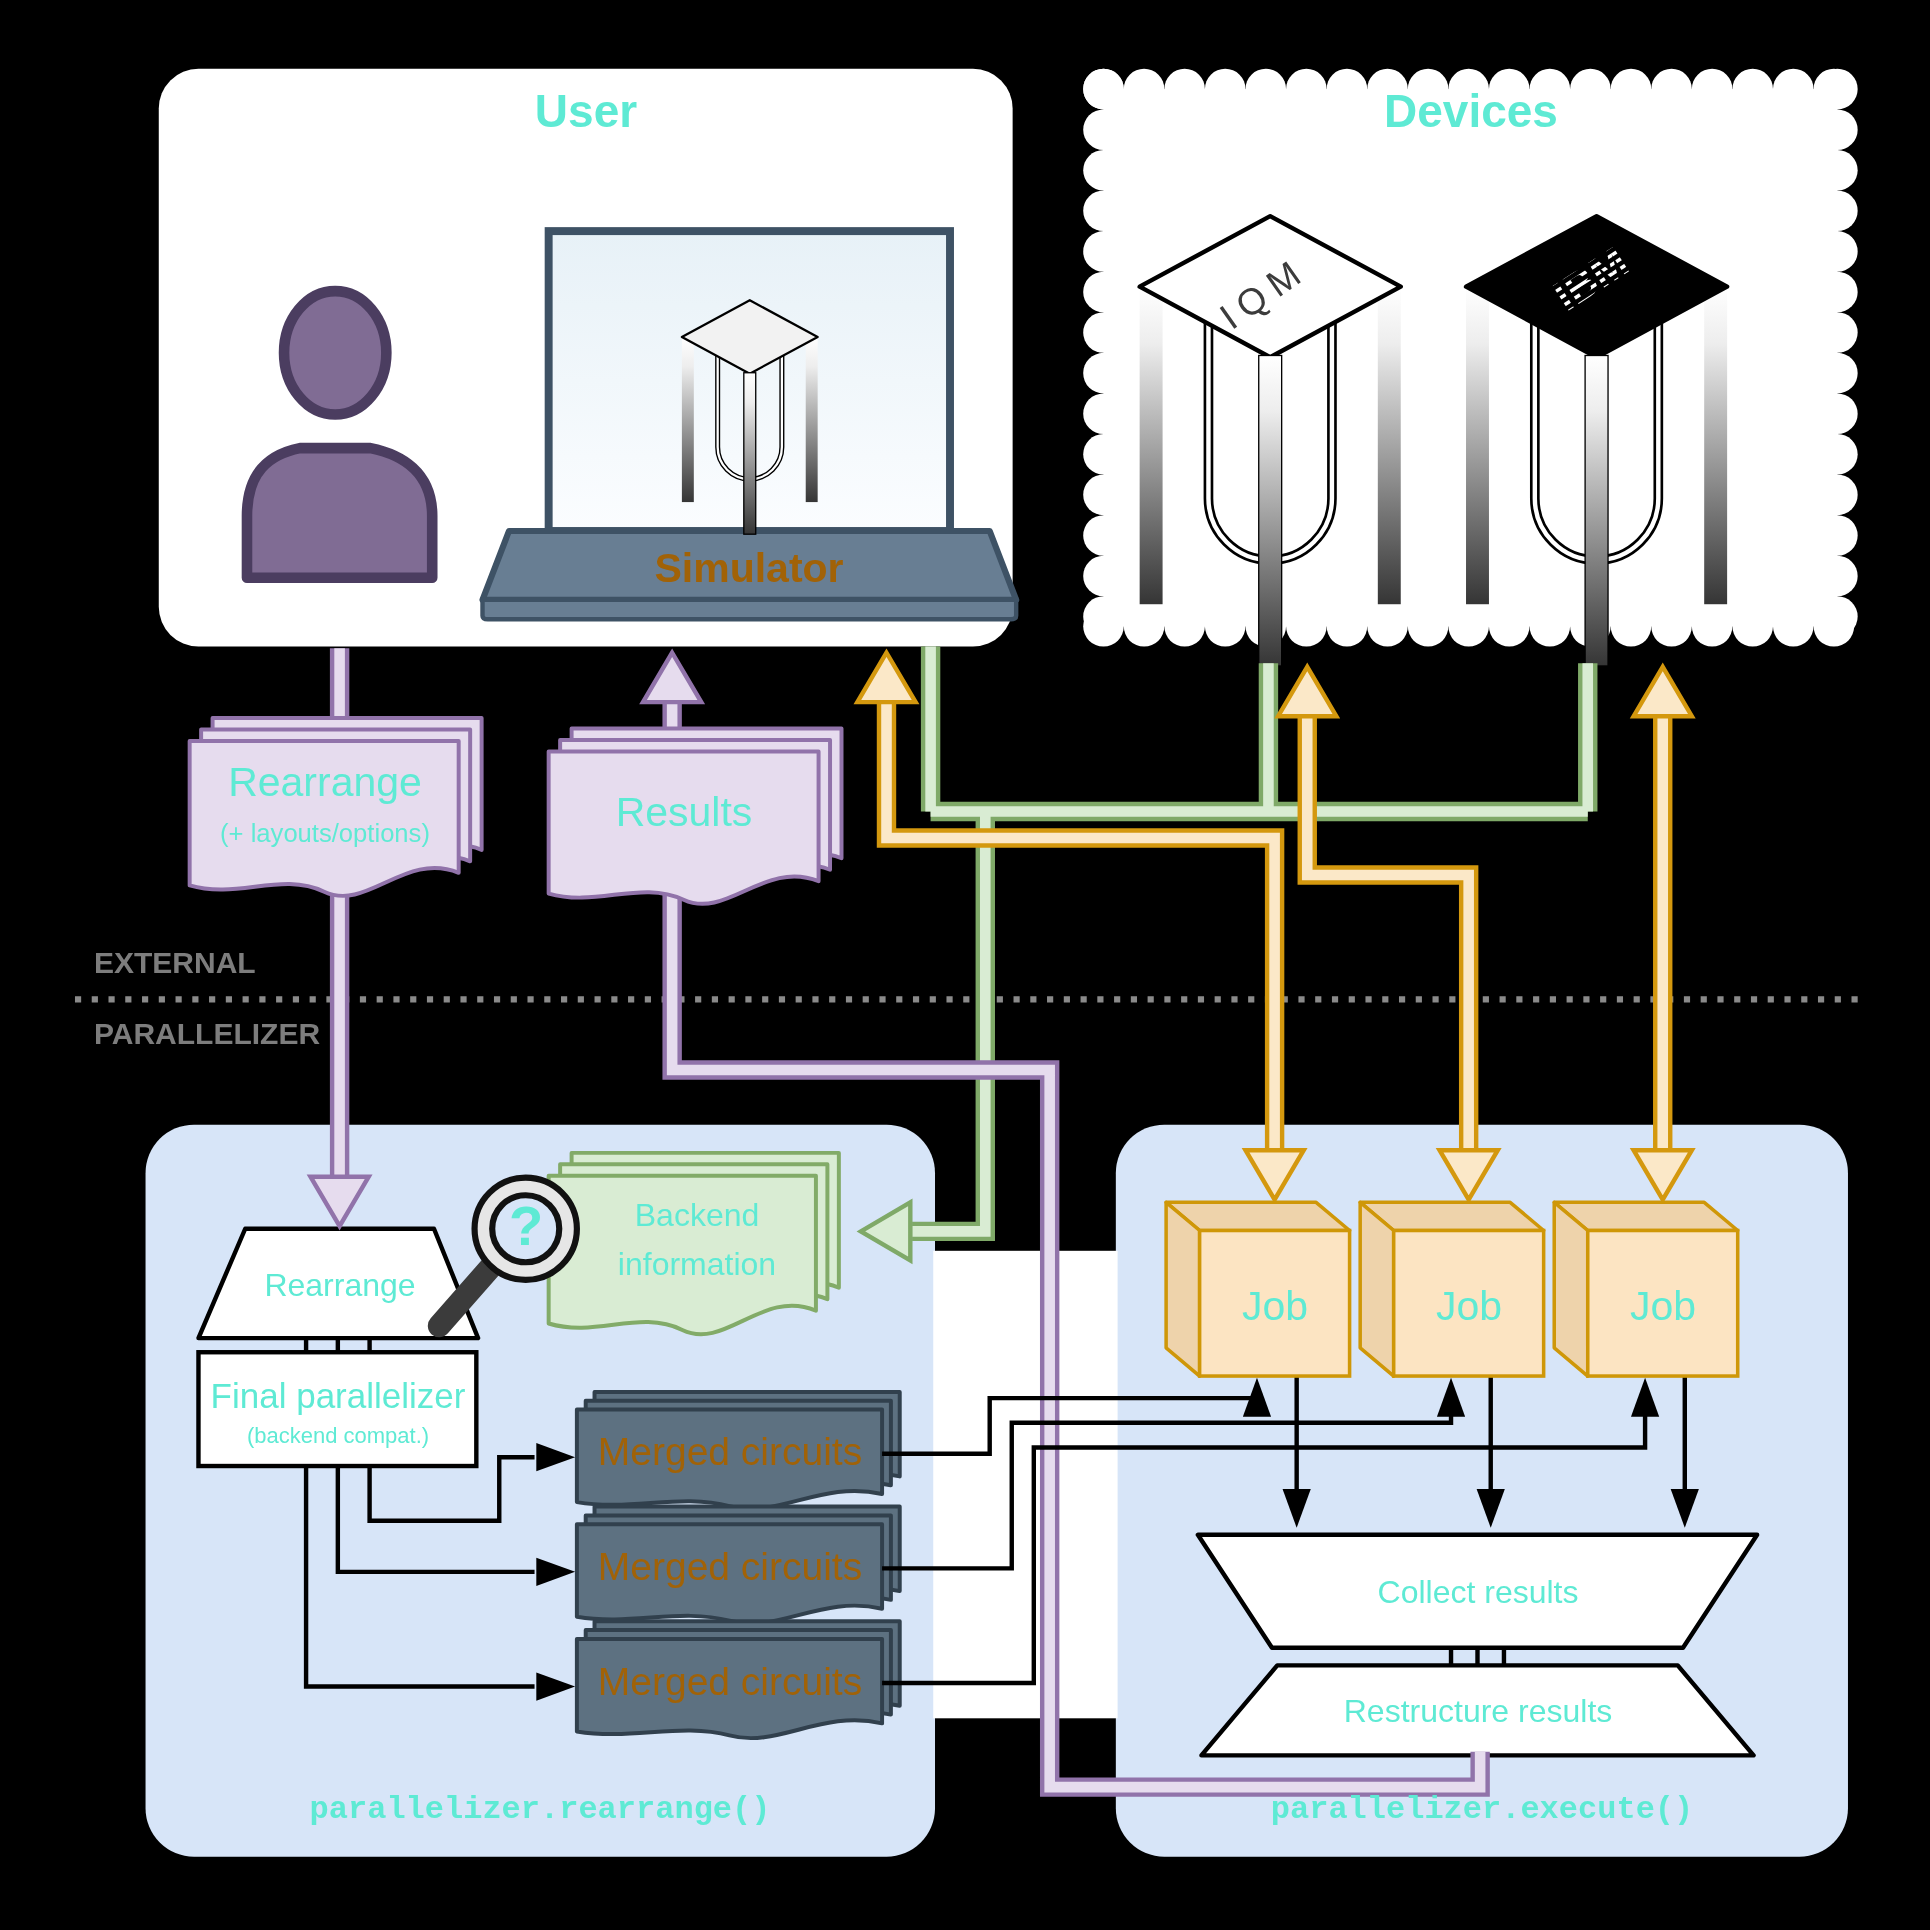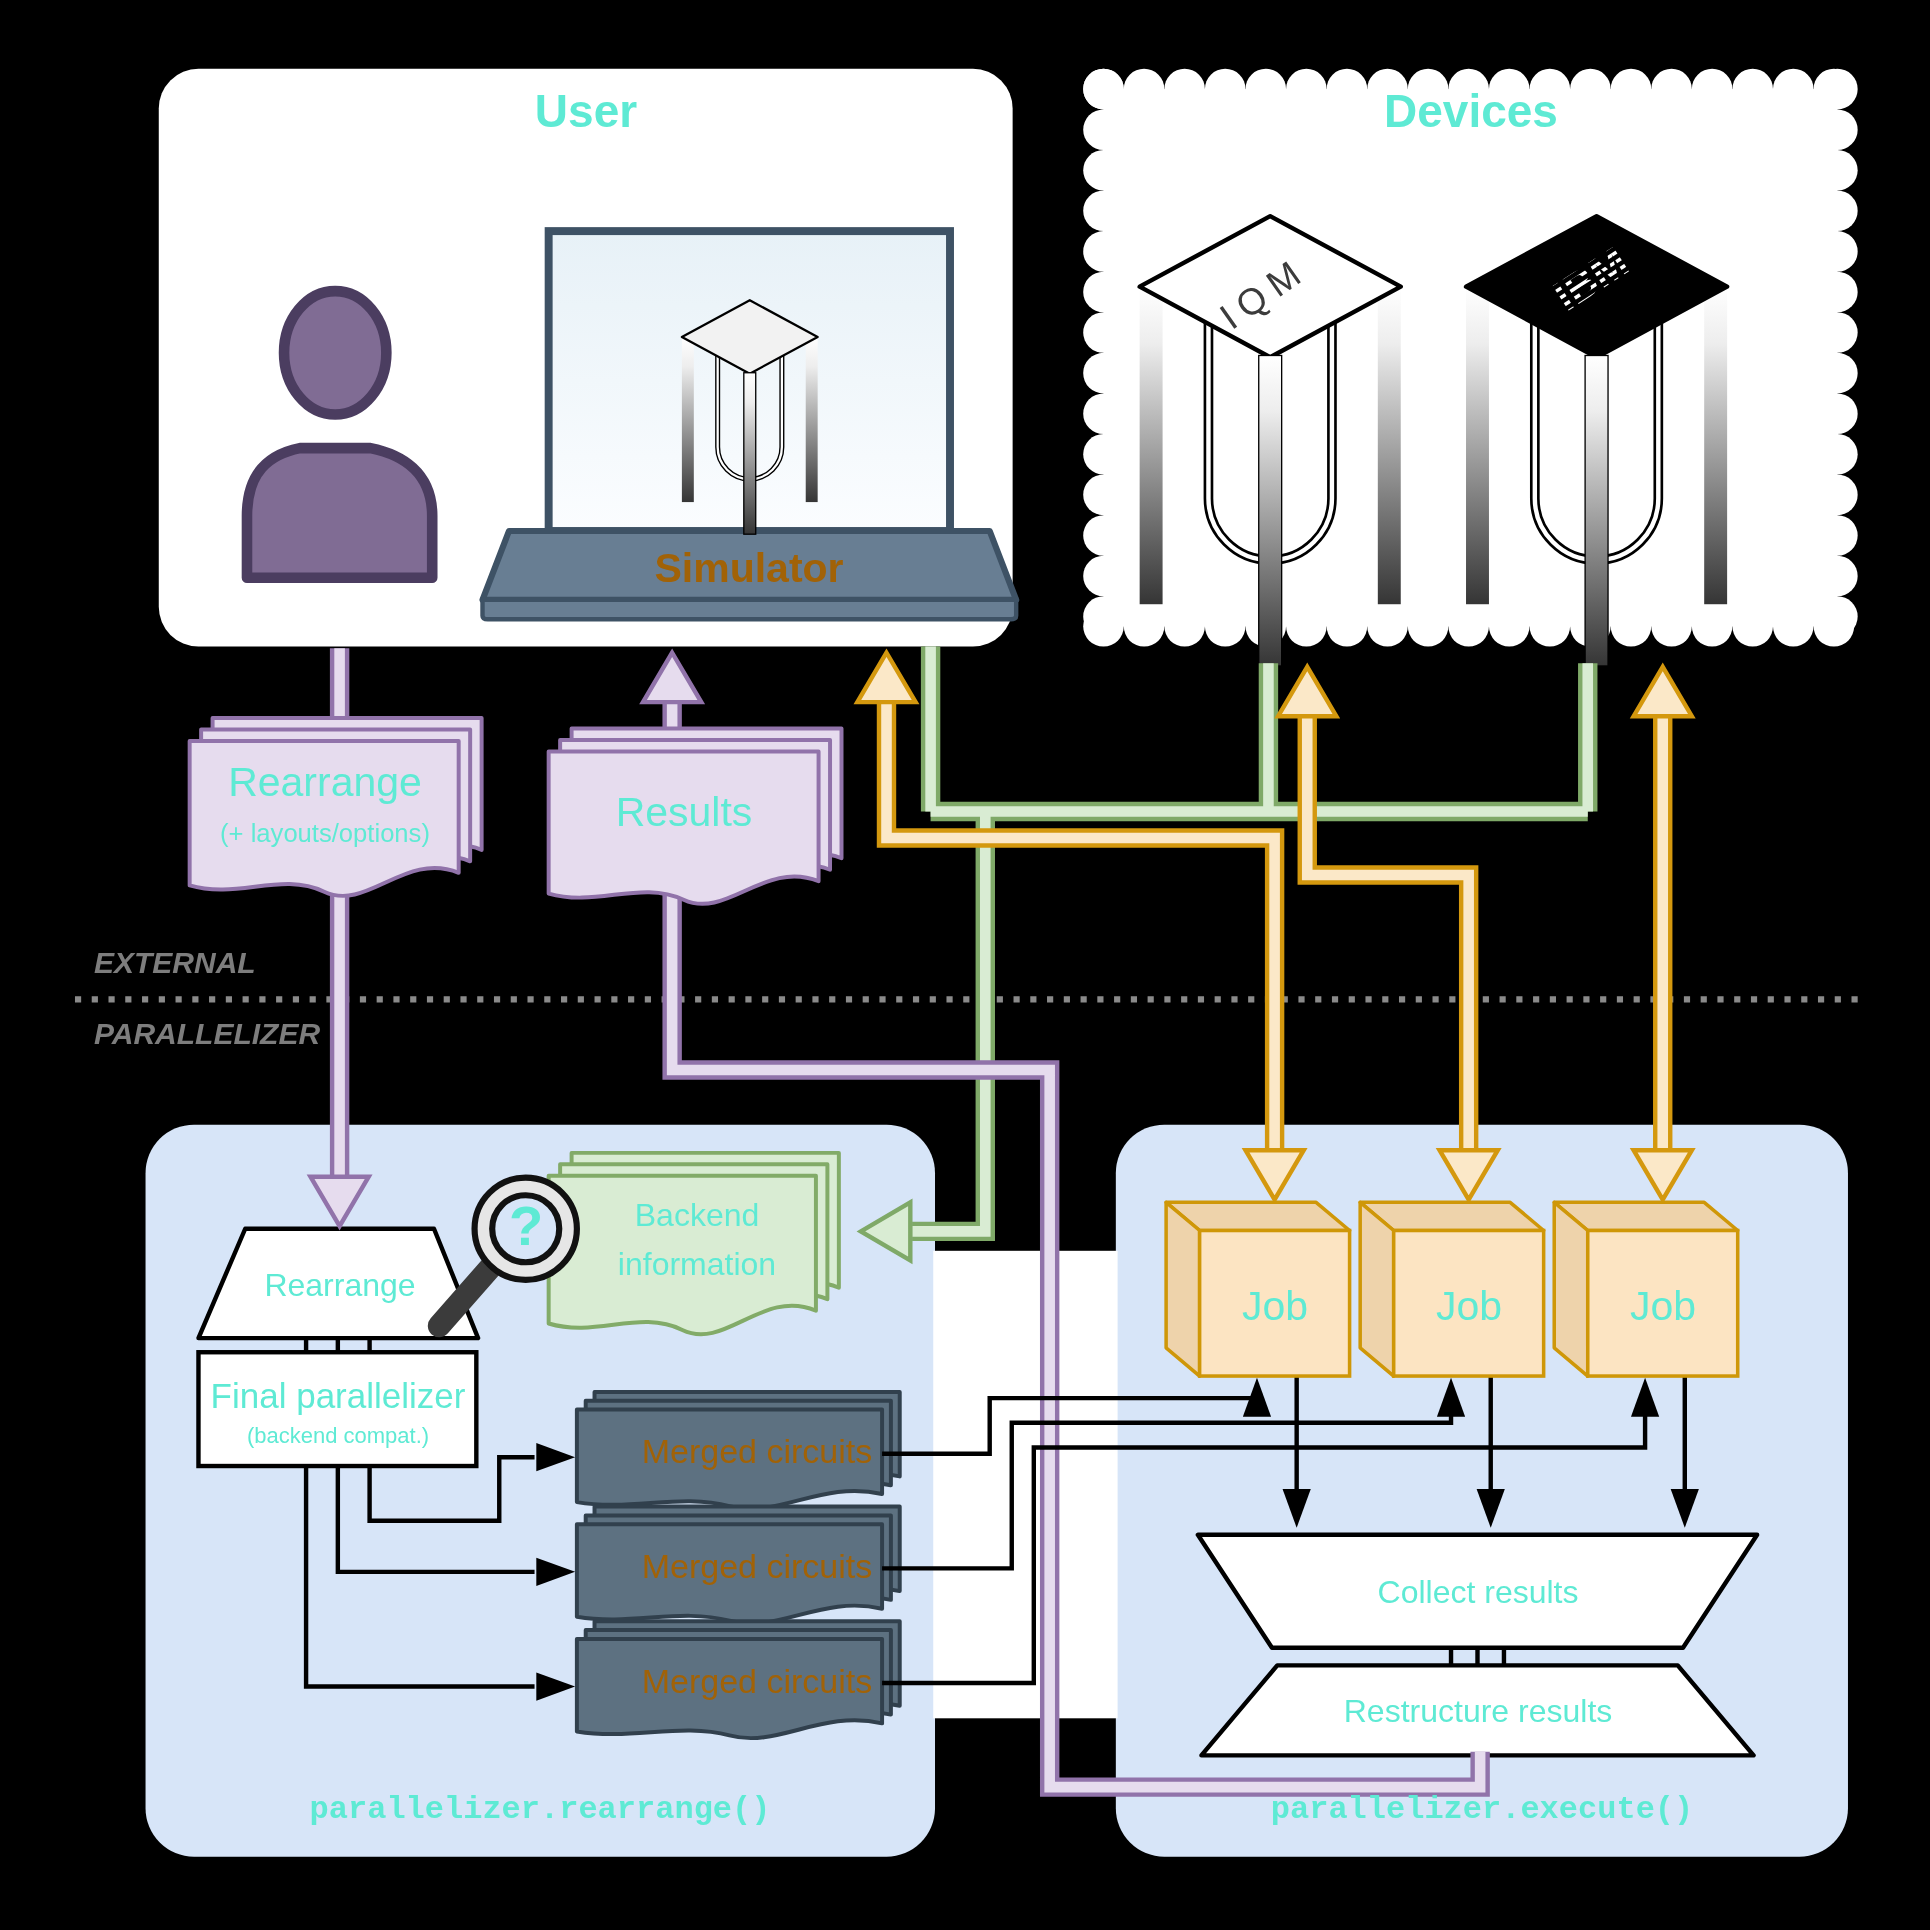--- a/index.html
+++ b/index.html
@@ -6,21 +6,21 @@
   #canvas{position:relative;width:1930px;height:1930px;background:#000;overflow:hidden;
           font-family:"Liberation Sans",sans-serif;}
   #art{position:absolute;left:0;top:0;}
   .lbl{position:absolute;transform:translate(-50%,-50%);color:#5eead4;white-space:nowrap;
        text-align:center;line-height:1.04;font-family:"Liberation Sans",sans-serif;}
   .bold{font-weight:bold;}
   .white{color:#a16207;}
   .gray{color:#7d7d7d;font-weight:bold;transform:translate(0,-50%);}
   .mono{font-family:"Liberation Mono","DejaVu Sans Mono",monospace;font-weight:bold;}
   .f52{font-size:46px;} .f46{font-size:41px;} .f44{font-size:32px;}
-  .f40{font-size:35px;} .f38{font-size:34px;margin-left:27px;} .f34{font-size:30px;font-style:italic;} .f32{font-size:22px;text-align:right;}
+  .f40{font-size:35px;} .f38{font-size:39px;} .f34{font-size:30px;} .f32{font-size:22px;text-align:right;}
   .f29{font-size:25.6px;} .f64{font-size:56px;font-weight:bold;}
 </style>
 </head>
 <body>
 
 <div id="canvas">
   <svg id="art" width="1930" height="1930" viewBox="0 0 2188 2188">
       <defs>
         <linearGradient id="legGrad" x1="0" y1="0" x2="0" y2="1">
           <stop offset="0%" stop-color="#ffffff"></stop>

